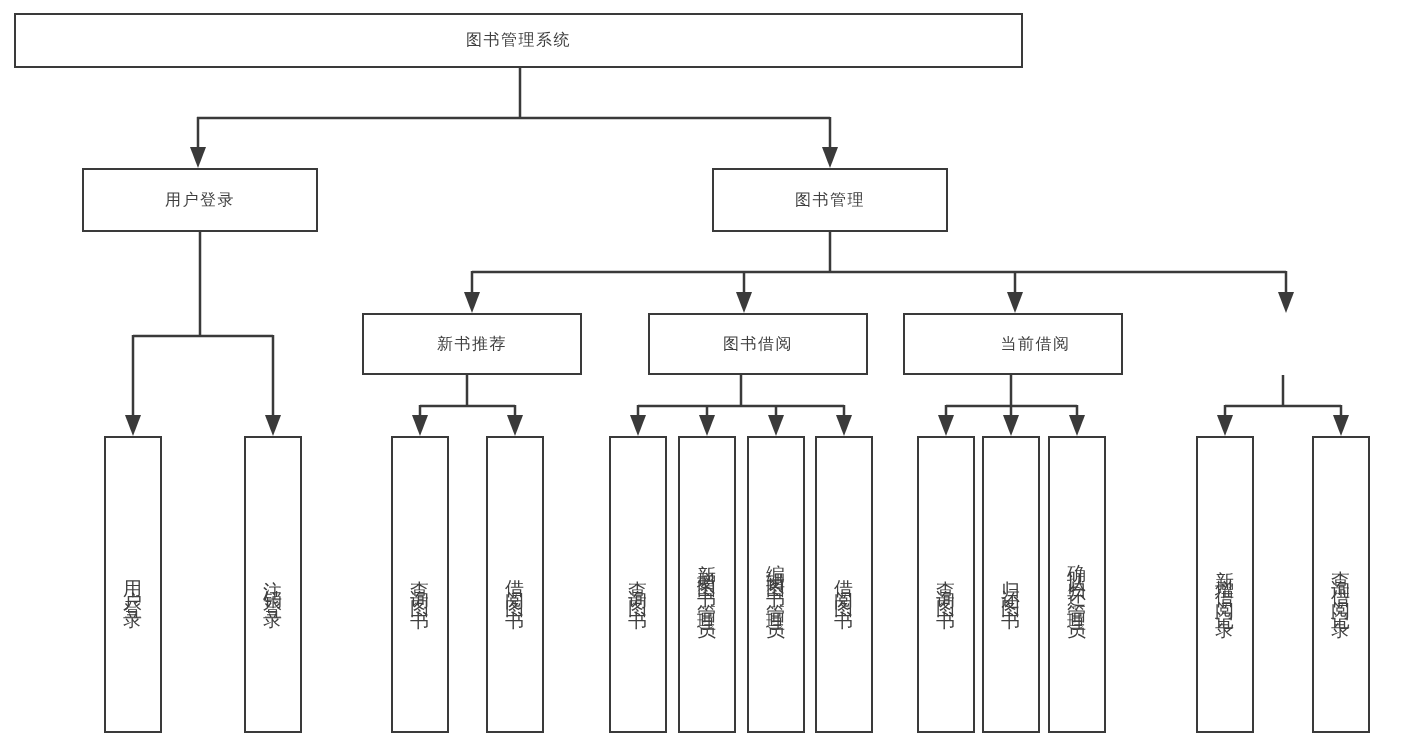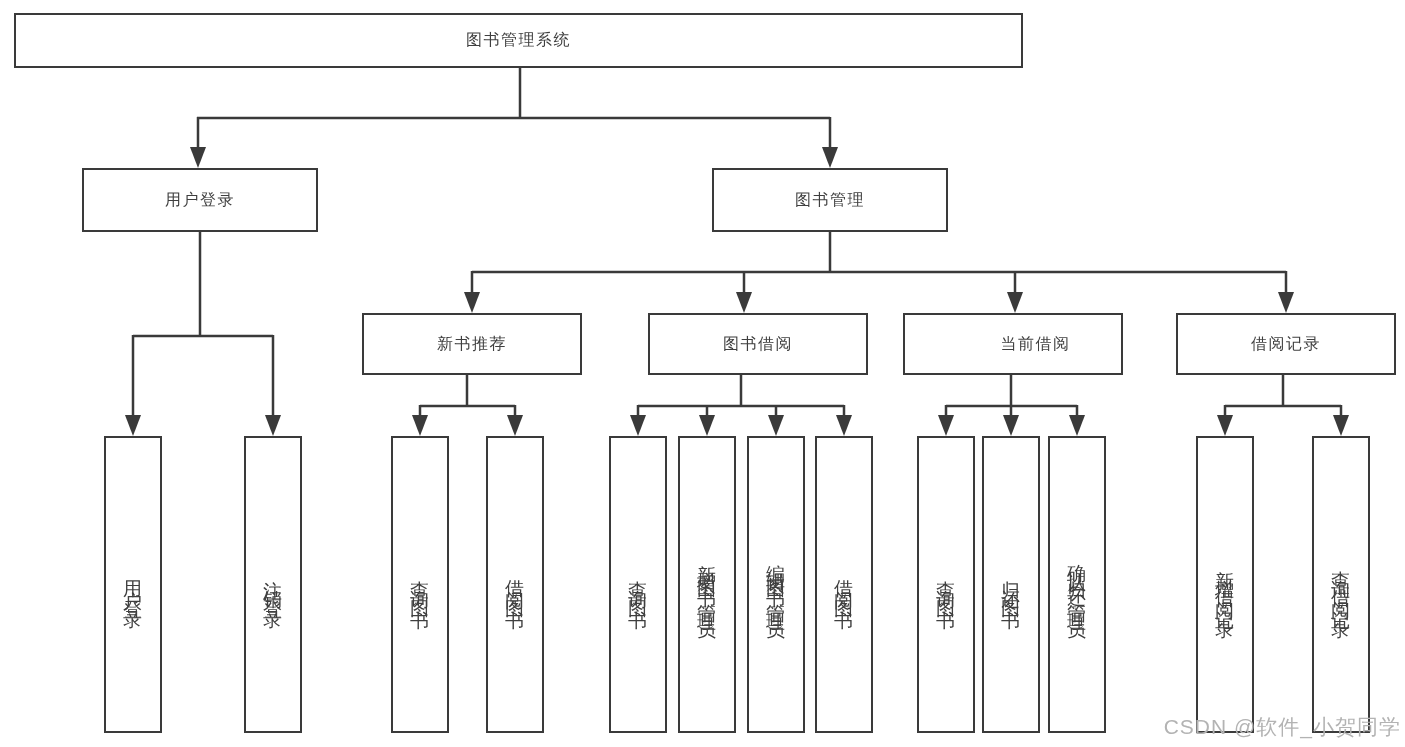--- a/index.html
+++ b/index.html
@@ -105,23 +105,20 @@
 
   <div class="hbox" style="left:712px;top:168px;width:236px;height:64px;">
     <span>图书管理</span>
   </div>
   <div class="hbox" style="left:634px;top:313px;width:220px;height:62px;margin-left:14px;">
     <span>图书借阅</span>
   </div>
   <div class="hbox" style="left:903px;top:313px;width:220px;height:62px;padding-left:45px;">
     <span>当前借阅</span>
   </div>
-  <div class="hbox" style="left:1176px;top:313px;width:220px;height:62px;">
-    <span>借阅记录</span>
-  </div>
 
   <div class="leaf" style="left:104px;top:436px;width:58px;height:297px;">
     <span class="vtext">用户登录</span>
   </div>
   <div class="leaf" style="left:244px;top:436px;width:58px;height:297px;">
     <span class="vtext">注销登录</span>
   </div>
 
   <div class="leaf" style="left:391px;top:436px;width:58px;height:297px;">
     <span class="vtext">查询图书</span>
@@ -153,15 +150,14 @@
     <span class="vtext" style="letter-spacing:8px;">确认归还（管理员）</span>
   </div>
 
   <div class="leaf" style="left:1196px;top:436px;width:58px;height:297px;">
     <span class="vtext">新增借阅记录</span>
   </div>
   <div class="leaf" style="left:1312px;top:436px;width:58px;height:297px;">
     <span class="vtext">查询借阅记录</span>
   </div>
 
-  <div class="watermark">CSDN @软件_小贺同学</div>
 
 </div>
 
 </body></html>

